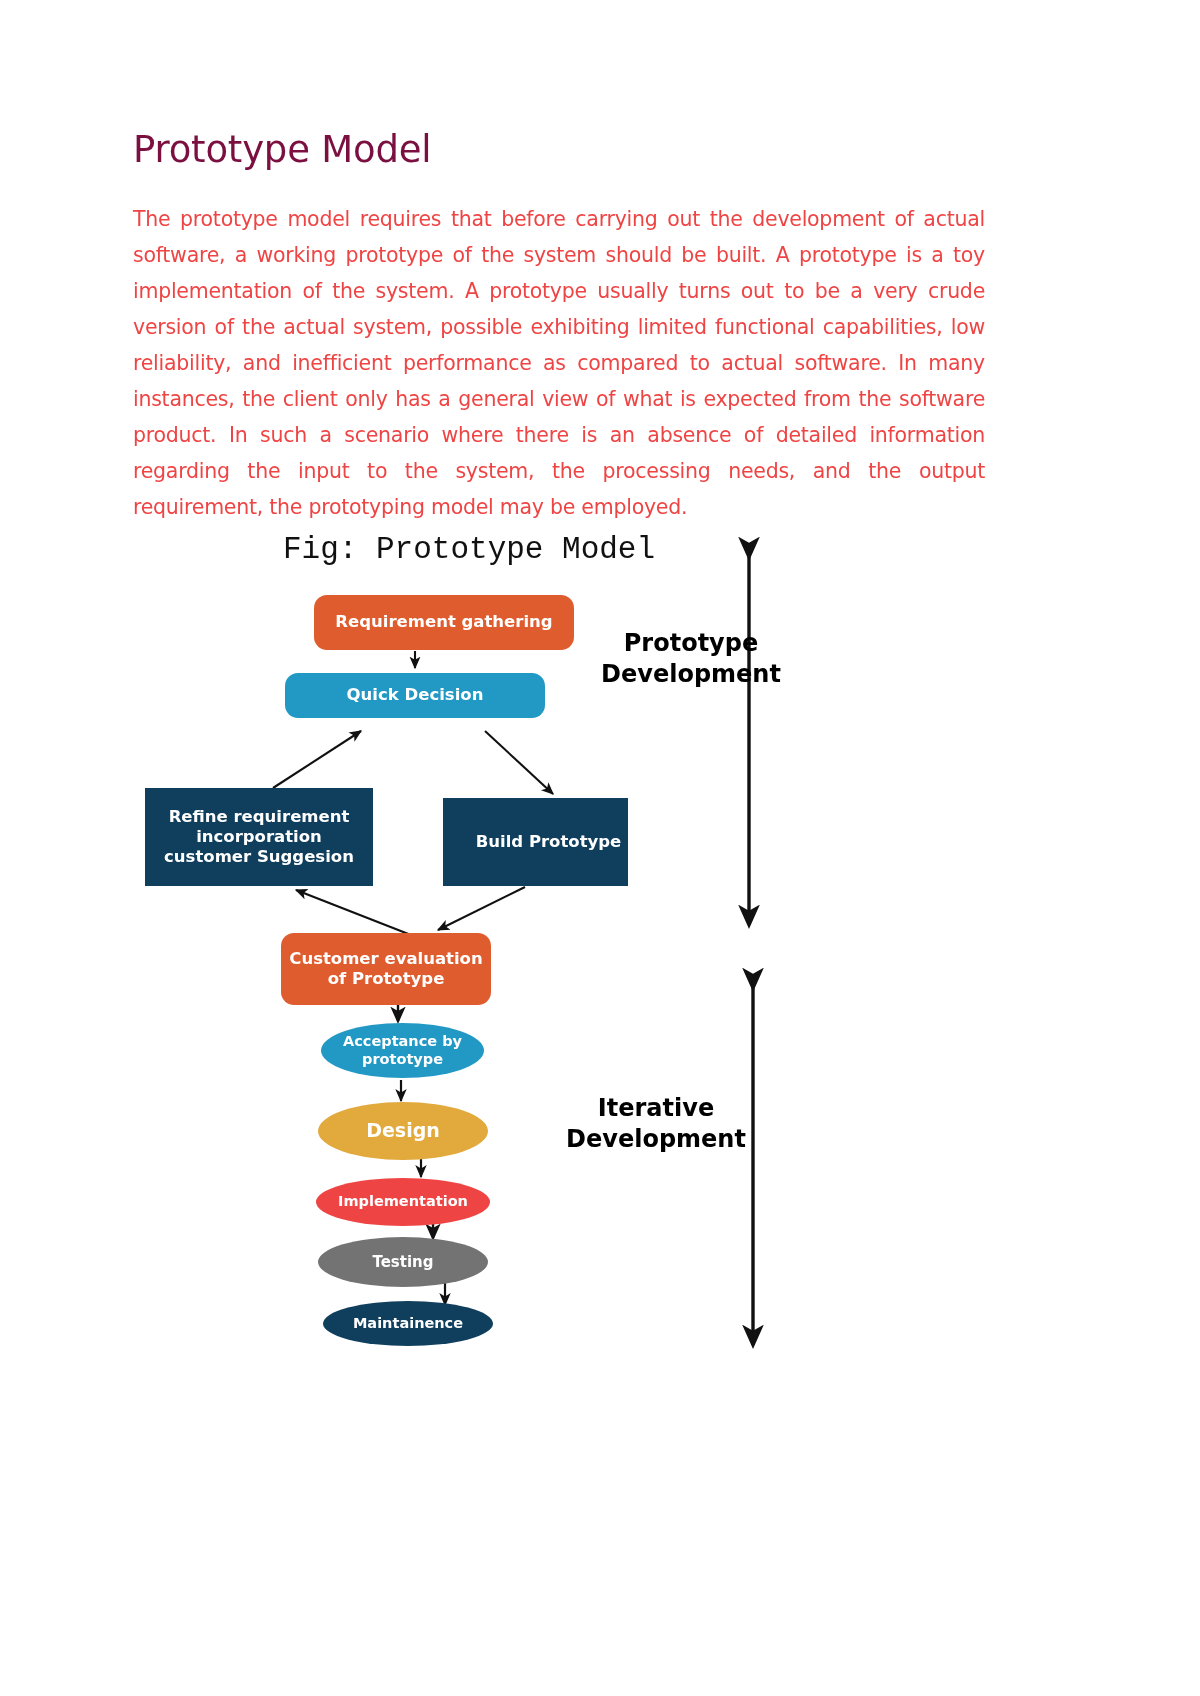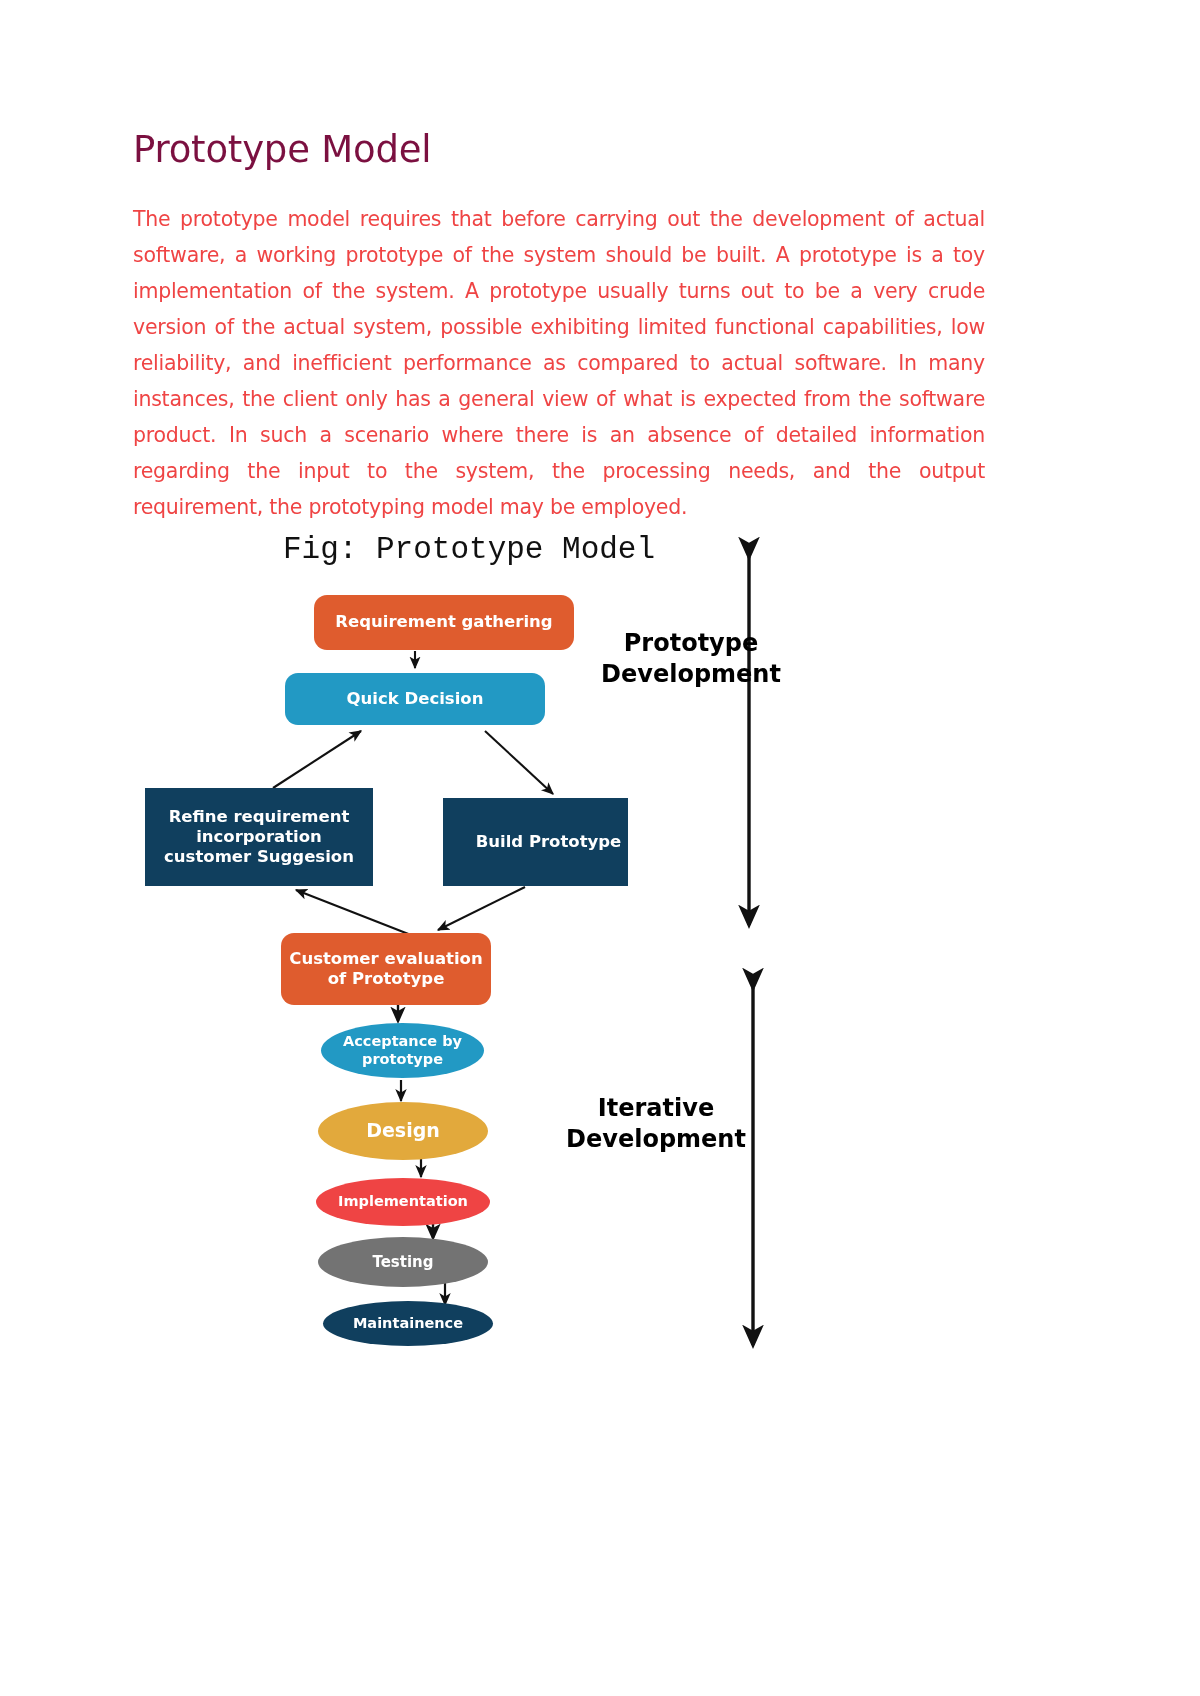--- a/index.html
+++ b/index.html
@@ -86,21 +86,21 @@
 
   .rounded { border-radius: 13px; }
   .ellipse { border-radius: 50%; }
 
   
   #node-requirement-gathering {
     left: 152px; top: 90px; width: 260px; height: 55px;
     background: #df5c2e; font-size: 16.5px; margin-left: 29px;
   }
   #node-quick-decision {
-    left: 152px; top: 168px; width: 260px; height: 52px;
+    left: 152px; top: 168px; width: 260px; height: 45px;
     background: #2299c4; font-size: 16.5px;
   }
   #node-refine-requirement {
     left: 12px; top: 283px; width: 228px; height: 98px;
     background: #103f5e; font-size: 16.5px; padding: 0 6px;
   }
   #node-build-prototype {
     left: 310px; top: 293px; width: 185px; height: 88px;
     background: #103f5e; font-size: 16.5px; padding-left: 26px;
   }

